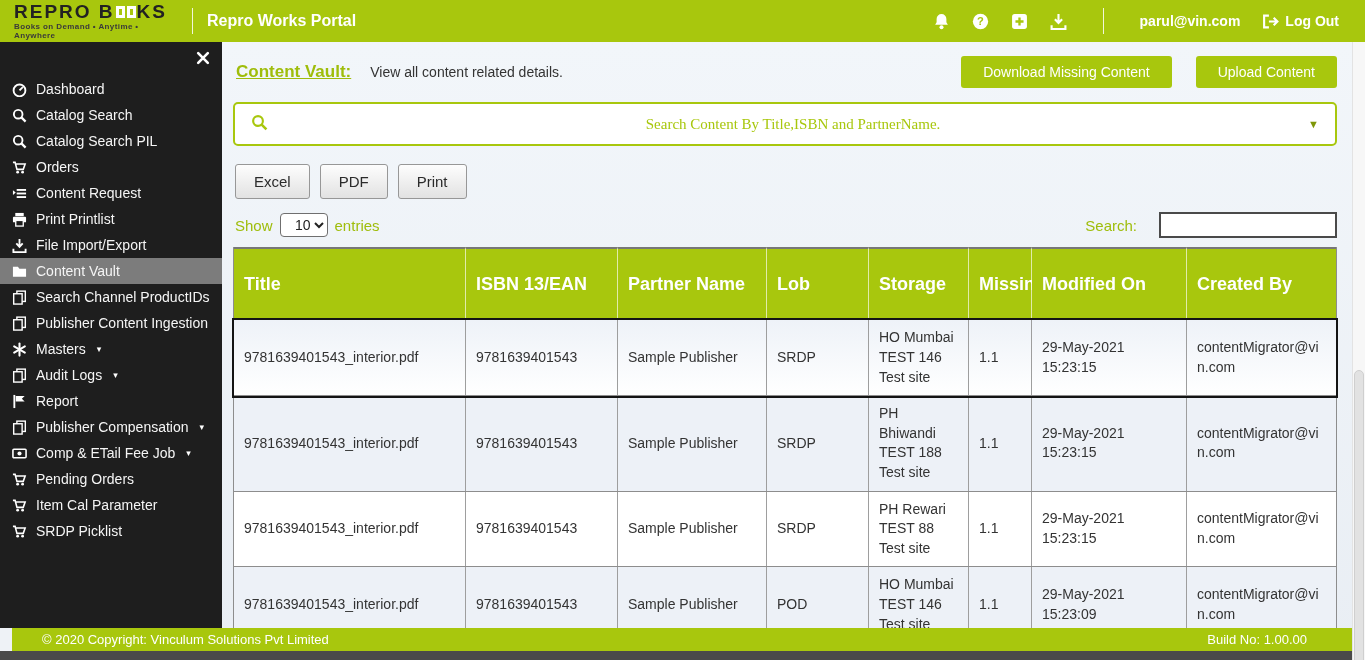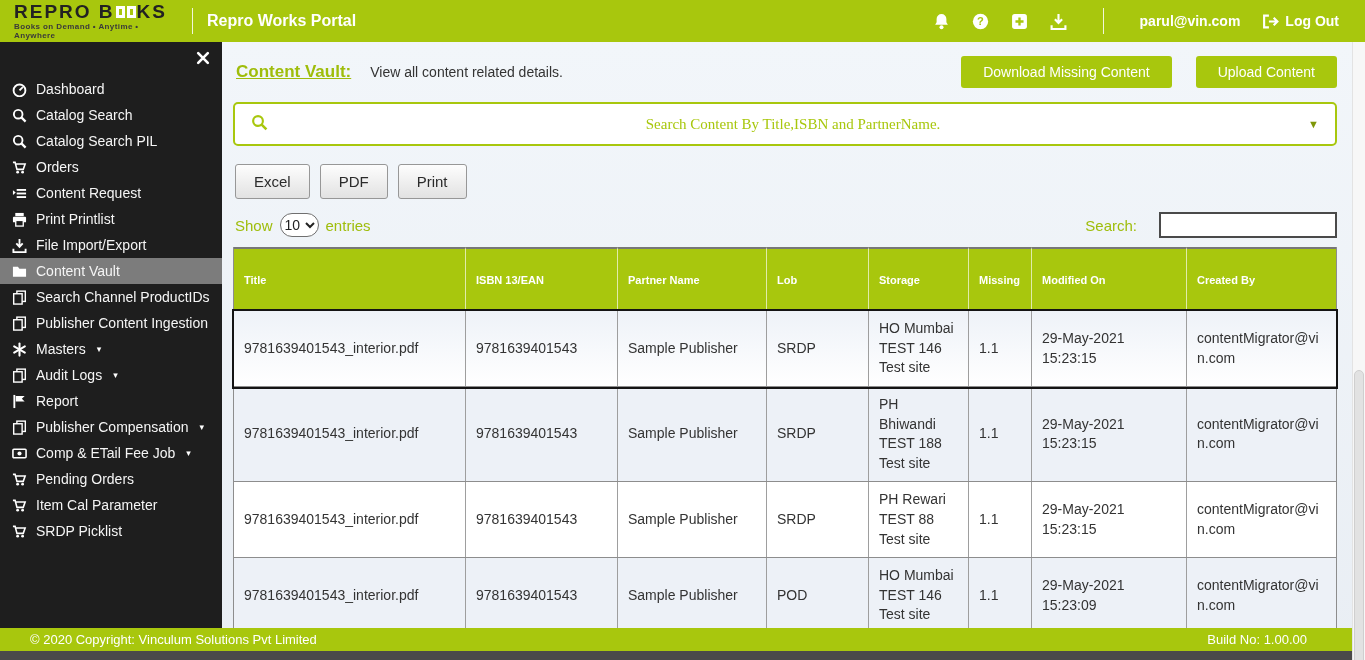--- a/index.html
+++ b/index.html
@@ -49,42 +49,42 @@
   .combo input { border:none; outline:none; flex:1; font-size:15px; color:var(--accent); font-family:Liberation Serif, serif; background:transparent;text-align:center; }
   .combo input::placeholder { color:var(--accent); opacity:1; }
   .combo-caret { color:#7f9709; font-size:11px; cursor:pointer; }
 
   .export-row { display:flex; gap:10px; margin-bottom:13px; margin-left:2px; }
   .gray-btn { background:linear-gradient(#fdfdfd,#e2e2e2); border:1px solid #979797; border-radius:3px;
               padding:8px 18px; font-size:15px; color:#2b2b2b; cursor:pointer; font-family:inherit; }
 
   .entries-row { display:flex; align-items:center; margin-bottom:9px; margin-left:2px; }
   .green-text { color:#9fbd0b; font-size:15px; }
-  .entries-select { margin:0 7px; width:39px; height:24px; border:1px solid #6f6f6f; border-radius:12px;
-                    font-size:14px; font-family:inherit; color:#222; background:#fff; }
+  .entries-select { margin:0 7px; width:48px; height:24px; border:1px solid #6f6f6f; border-radius:4px;
+                    font-size:14px; font-family:inherit; color:#222; background:#fff;text-align:right; }
   .search-wrap { margin-left:auto; display:flex; align-items:center; gap:22px; }
   .table-search { width:178px; height:26px; border:2px solid #4a4a4a; background:#fff; font-size:14px;
                   font-family:inherit; padding:0 5px; outline:none; }
 
   
   .grid { display:grid; grid-template-columns:232px 152px 149px 102px 100px 63px 155px minmax(0,1fr); }
   .dtable { border-left:1px solid #8d8d8d; border-right:1px solid #8d8d8d; }
-  .th { background:var(--accent); color:#fff; font-weight:bold; font-size:11px; padding:24px 10px;
+  .th { background:var(--accent); color:#fff; font-weight:bold; font-size:18px; padding:24px 10px;
         min-height:53px; display:flex; align-items:center; border-right:1px solid rgba(255,255,255,.65);
         border-top:2px solid #777; cursor:pointer; line-height:1.3; }
   .th:last-child { border-right:none; }
   .tr { min-height:70px; border-bottom:1px solid #8d8d8d; background:#fff; position:relative; }
   .tr.even { background:#edf1f7; }
   .tr.selected { outline:2px solid #141414; outline-offset:0px; background:linear-gradient(180deg,#eef2f8,#ffffff); z-index:2; min-height:73px; }
   .td { padding:8px 10px; font-size:14px; color:#333; display:flex; align-items:center;
         border-right:1px solid #9e9e9e; white-space:pre-line; line-height:1.4; overflow:hidden; }
   .td:last-child { border-right:none; word-break:break-all; }
 
   
-  .footer { position:absolute; left:0; right:13px; bottom:9px; height:23px; background:var(--accent);
+  .footer { position:absolute; left:12px; right:13px; bottom:9px; height:23px; background:var(--accent);
             display:flex; align-items:center; justify-content:space-between; padding:0 45px 0 30px;
             color:#fff; font-size:13px; z-index:7; }
   .bottom-strip { position:absolute; left:0; right:0; bottom:0; height:9px; background:#4a4a4a; z-index:8; }
 
   
   .scroll-track { position:absolute; top:42px; right:0; width:13px; bottom:0; background:#f7f7f7;
                   border-left:1px solid #e3e3e3; z-index:9; }
   .scroll-thumb { position:absolute; top:328px; left:1px; width:10px; height:300px; background:#e2e2e2;
                   border:1px solid #cfcfcf; border-radius:6px; cursor:pointer; }
 </style>

